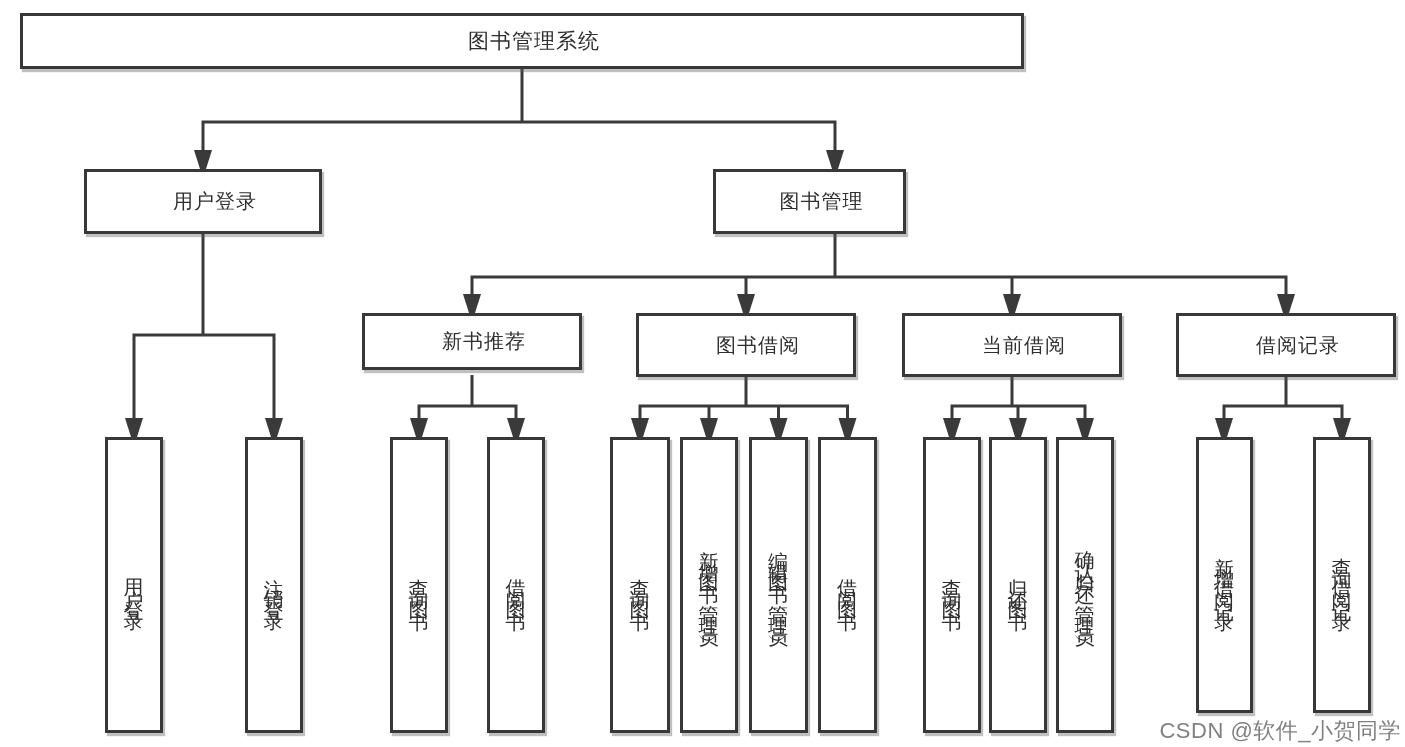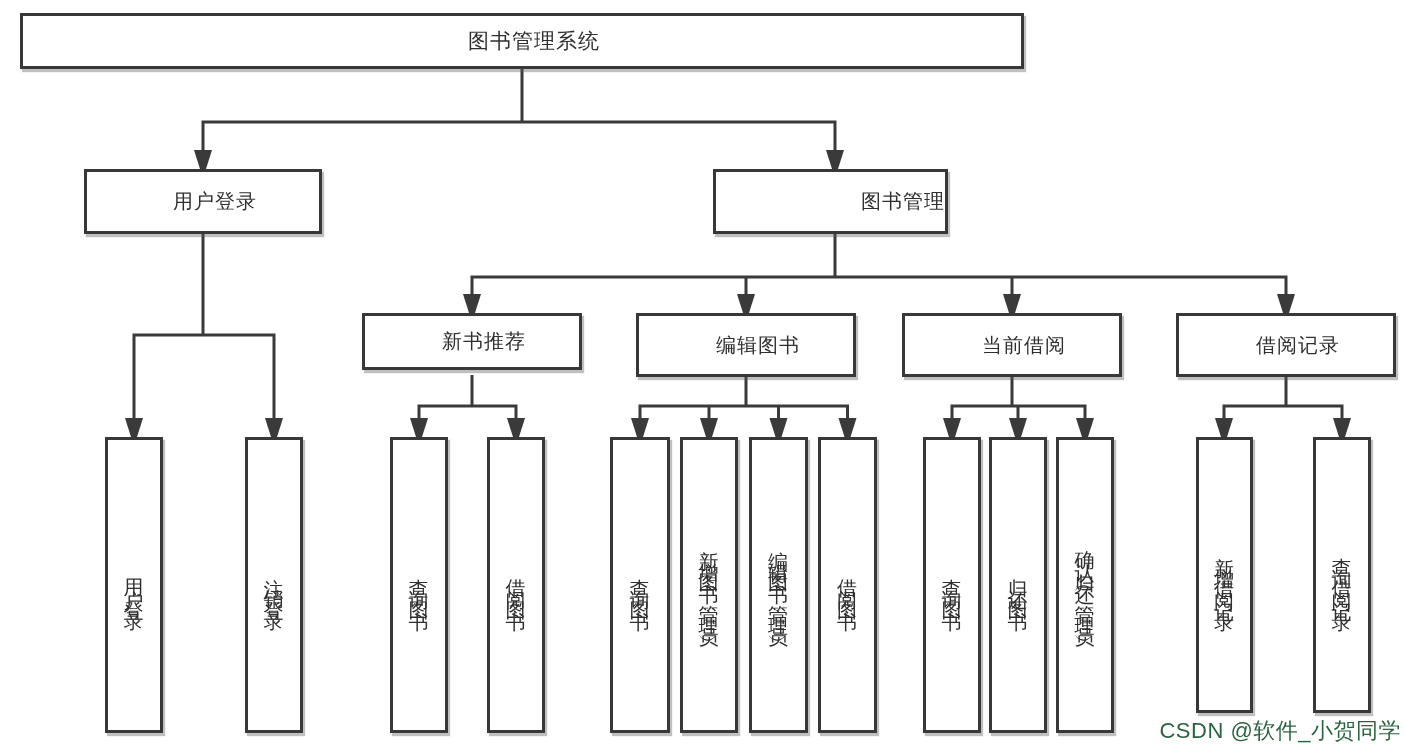--- a/index.html
+++ b/index.html
@@ -51,21 +51,21 @@
     line-height: 1;
     color: #2f2f2f;
     white-space: nowrap;
   }
   #watermark {
     position: absolute;
     top: 716px;
     right: 4px;
     font-size: 22px;
     letter-spacing: 0.5px;
-    color: #14532d;
+    color: #737373;
     opacity: 0.9;
     white-space: nowrap;
     z-index: 5;
   }
 </style>
 </head>
 <body>
 
 <div id="stage">
 
@@ -117,29 +117,29 @@
     </g>
   </svg>
 
   <div class="node root" style="left:20px;top:13px;width:1004px;height:56px;">
     <span class="hlabel">图书管理系统</span>
   </div>
 
   <div class="node" style="left:84px;top:169px;width:238px;height:65px;">
     <span class="hlabel">用户登录</span>
   </div>
-  <div class="node" style="left:713px;top:169px;width:235px;height:65px;justify-content:flex-end;">
+  <div class="node" style="left:713px;top:169px;width:193px;height:65px;">
     <span class="hlabel">图书管理</span>
   </div>
 
   <div class="node" style="left:362px;top:313px;width:220px;height:57px;">
     <span class="hlabel">新书推荐</span>
   </div>
   <div class="node" style="left:636px;top:313px;width:220px;height:64px;">
-    <span class="hlabel">编辑图书</span>
+    <span class="hlabel">图书借阅</span>
   </div>
   <div class="node" style="left:1176px;top:313px;width:220px;height:64px;">
     <span class="hlabel">借阅记录</span>
   </div>
   <div class="node" style="left:902px;top:313px;width:220px;height:64px;">
     <span class="hlabel">当前借阅</span>
   </div>
 
   <div class="node leaf" style="left:105px;top:437px;width:58px;height:296px;">
     <span class="vlabel">用户登录</span>

